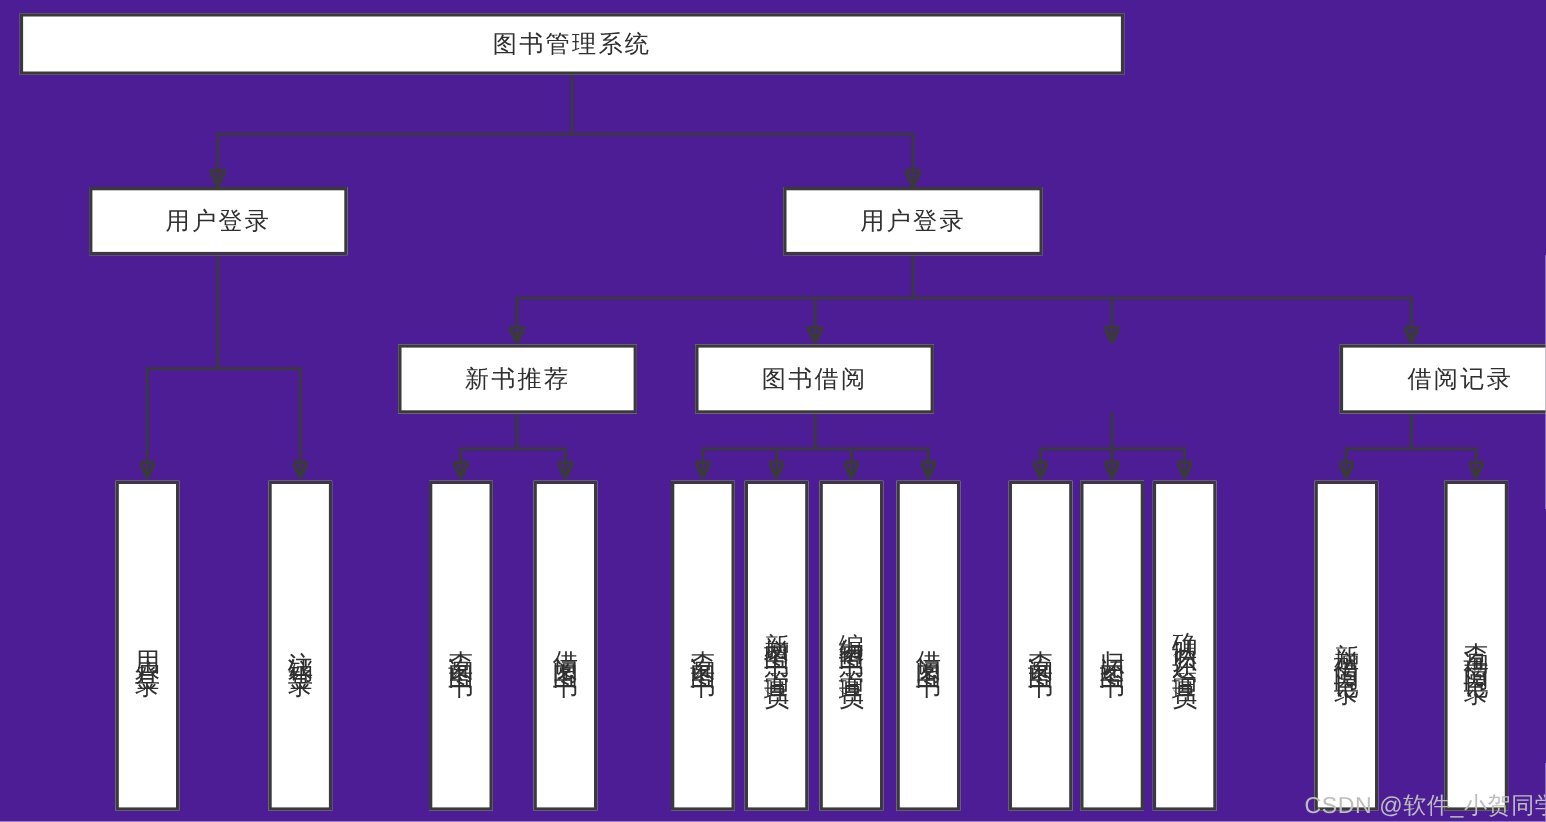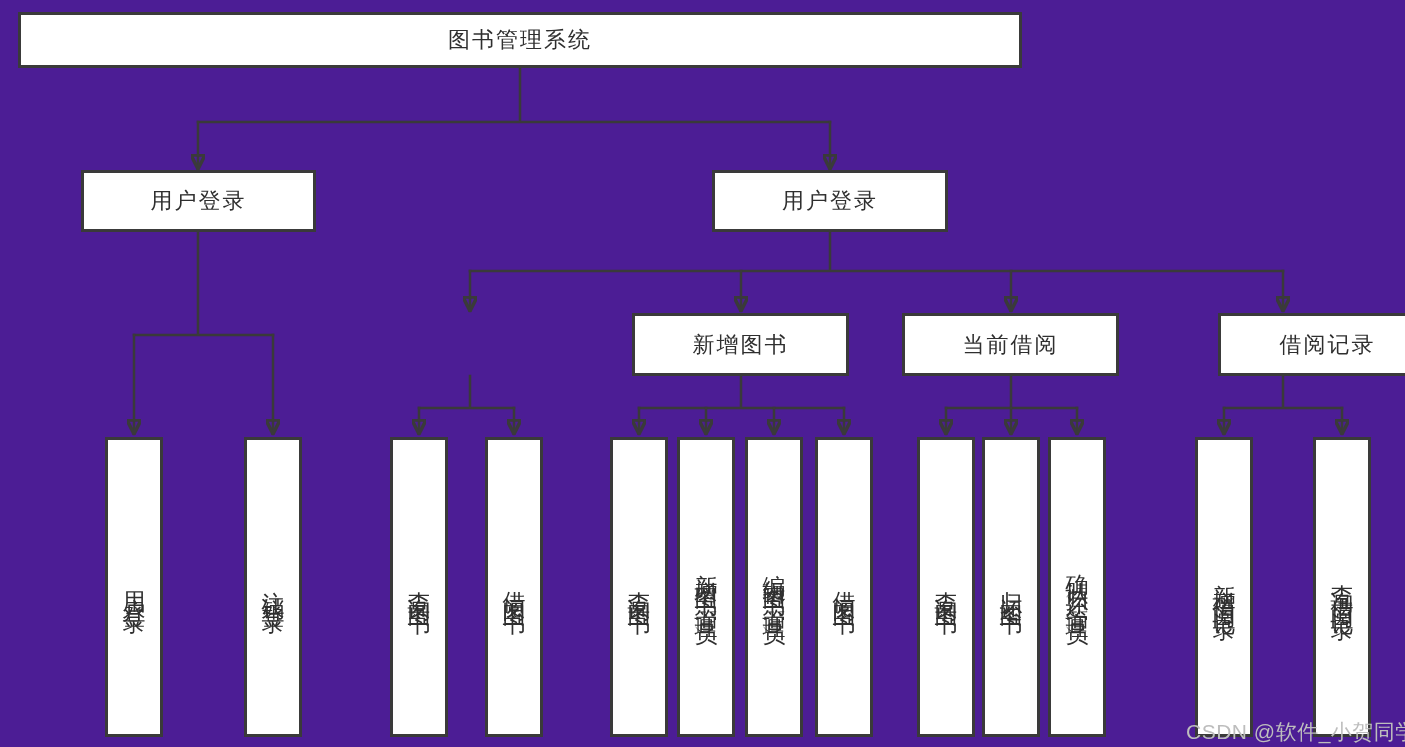--- a/index.html
+++ b/index.html
@@ -73,25 +73,25 @@
     <span>图书管理系统</span>
   </div>
 
   <div class="node" style="left:81px;top:170px;width:235px;height:62px">
     <span>用户登录</span>
   </div>
   <div class="node" style="left:712px;top:170px;width:236px;height:62px">
     <span>用户登录</span>
   </div>
 
+  <div class="node" style="left:362px;top:313px;width:217px;height:63px">
+    <span>新书推荐</span>
+  </div>
   <div class="node" style="left:632px;top:313px;width:217px;height:63px">
-    <span>新增图书</span>
-  </div>
-  <div class="node" style="left:902px;top:313px;width:217px;height:63px">
-    <span>当前借阅</span>
+    <span>图书借阅</span>
   </div>
   <div class="node" style="left:1218px;top:313px;width:219px;height:63px">
     <span>借阅记录</span>
   </div>
 
   <div class="node leaf" style="left:105px;top:437px;width:58px;height:300px">
     <span>用户登录</span>
   </div>
   <div class="node leaf" style="left:244px;top:437px;width:58px;height:300px">
     <span>注销登录</span>

